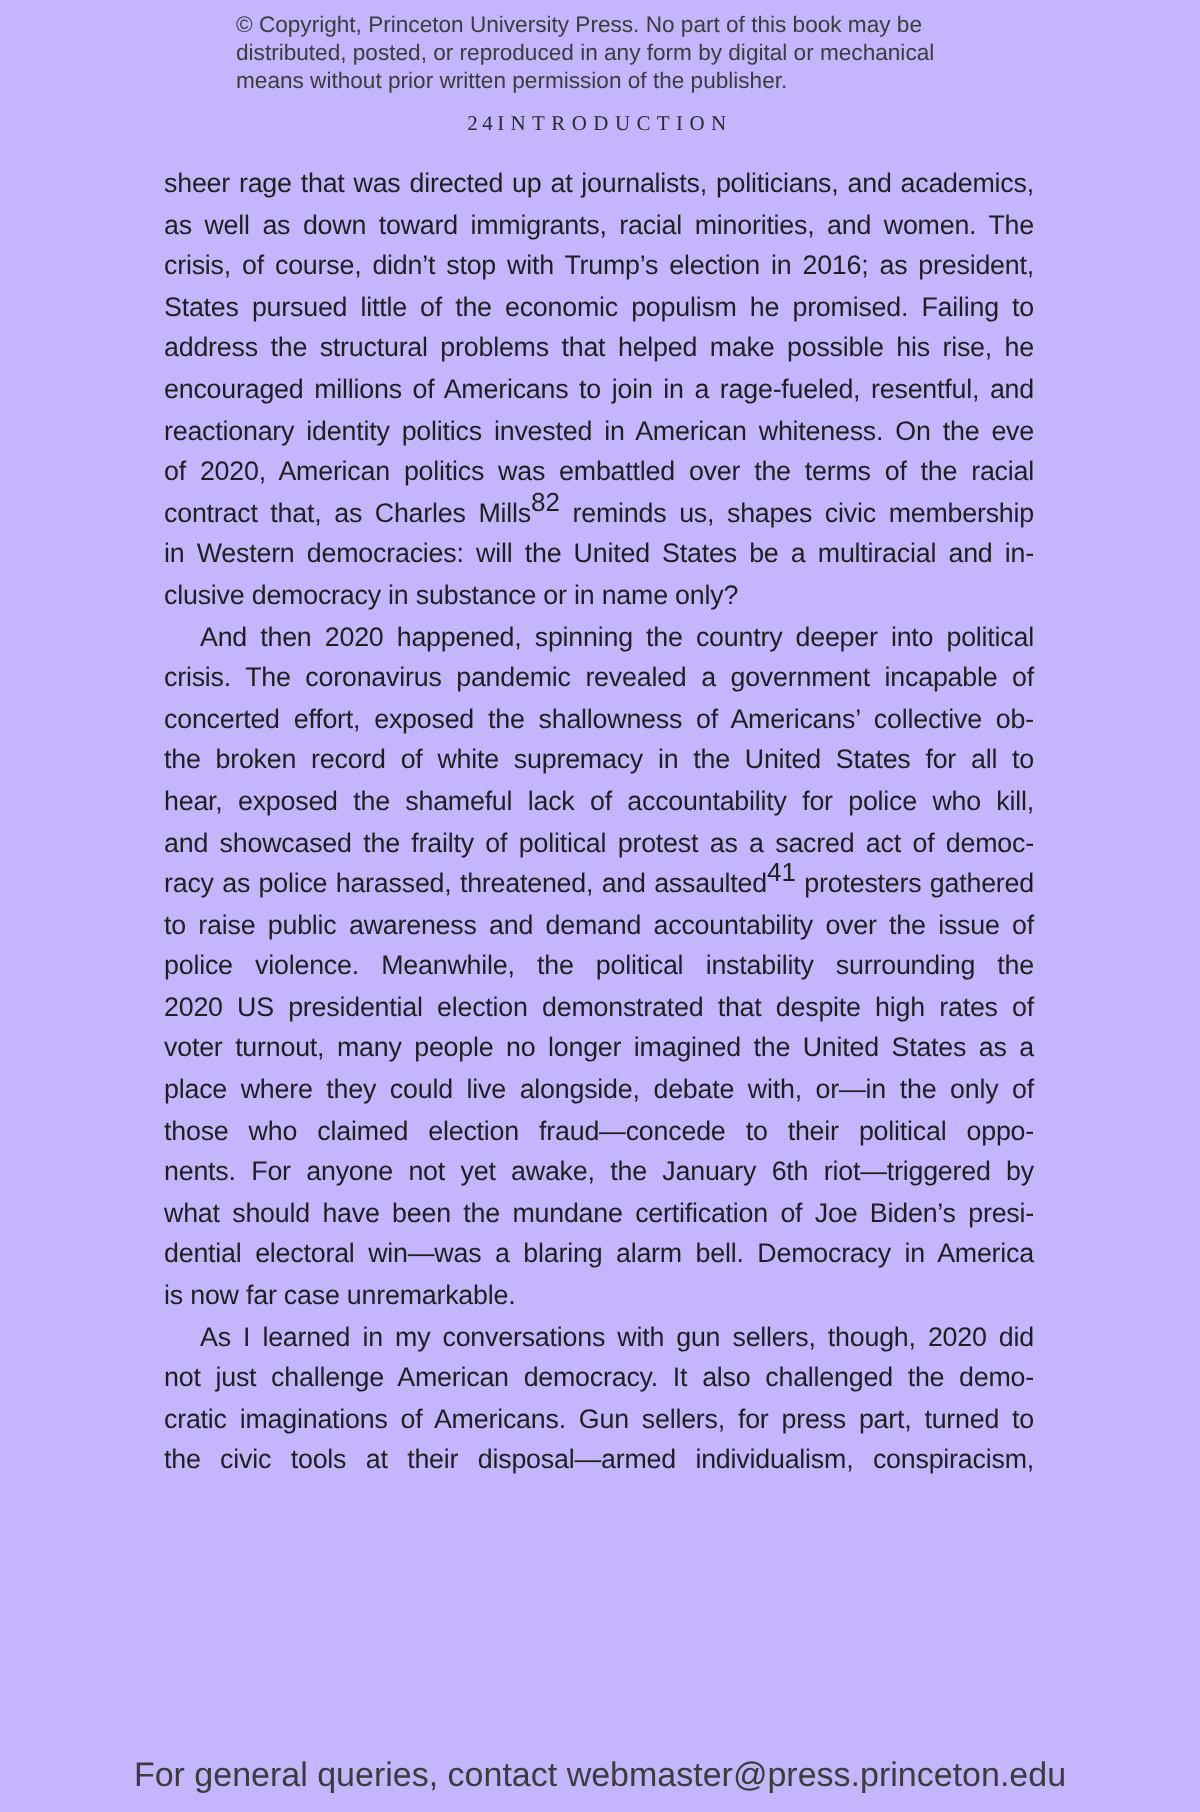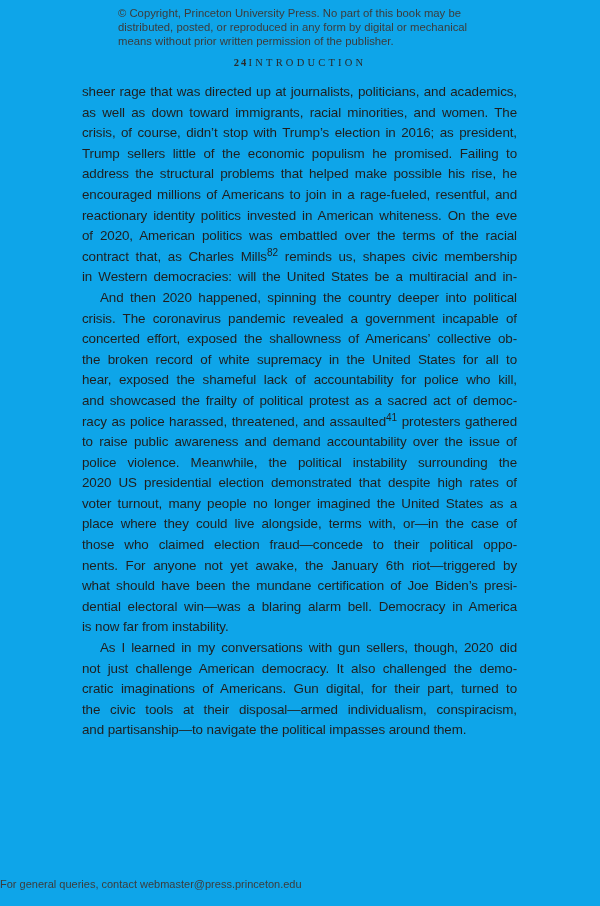--- a/index.html
+++ b/index.html
@@ -1,20 +1,20 @@
 <!DOCTYPE html>
 <html><head>
 <meta charset="utf-8">
 <style>
   html, body { margin: 0; padding: 0; background: #ffffff; }
   .page {
     position: relative;
     width: 600px;
     height: 906px;
-    background: #0ea5e9;
+    background: #c4b5fd;
     overflow: hidden;
     font-family: "Liberation Serif", serif;
   }
   .top-notice {
     position: absolute;
     left: 118px;
     top: 6px;
     font-family: "Liberation Sans", sans-serif;
     font-size: 11.3px;
     line-height: 14.2px;
@@ -26,21 +26,20 @@
     top: 57px;
     left: 0;
     width: 100%;
     text-align: center;
     font-family: "Liberation Serif", serif;
     font-size: 10.5px;
     color: #2a2a2a;
   }
   .page-number {
     letter-spacing: 2.2px;
-    font-weight: bold;
   }
   .section-title {
     letter-spacing: 3.2px;
   }
   .body-text {
     position: absolute;
     left: 82px;
     top: 82px;
     width: 435px;
     font-family: Liberation Sans, sans-serif;
@@ -53,33 +52,33 @@
     text-align: justify;
     text-align-last: justify;
   }
   .line.last {
     text-align-last: left;
   }
   .line.indent {
     padding-left: 18px;
   }
   .line sup {
-    font-size: 10px;
+    font-size: 13px;
     line-height: 0;
     letter-spacing: 0;
     vertical-align: super;
   }
   .footer-notice {
     position: absolute;
     top: 878px;
     left: 0;
     width: 100%;
-    text-align: left;
+    text-align: center;
     font-family: "Liberation Sans", sans-serif;
-    font-size: 11px;
+    font-size: 17px;
     color: #3c3c3c;
   }
 </style>
 </head>
 <body>
 
 <div class="page">
 
   <div class="top-notice">
       <div>© Copyright, Princeton University Press. No part of this book may be</div>
@@ -89,51 +88,51 @@
 
   <div class="running-header">
     <span class="page-number">24</span><span class="section-title">INTRODUCTION</span>
   </div>
 
   <div class="body-text">
       <div>
         <div class="line">sheer rage that was directed up at journalists, politicians, and academics,</div>
         <div class="line">as well as down toward immigrants, racial minorities, and women. The</div>
         <div class="line">crisis, of course, didn’t stop with Trump’s election in 2016; as president,</div>
-        <div class="line">Trump sellers little of the economic populism he promised. Failing to</div>
+        <div class="line">States pursued little of the economic populism he promised. Failing to</div>
         <div class="line">address the structural problems that helped make possible his rise, he</div>
         <div class="line">encouraged millions of Americans to join in a rage-fueled, resentful, and</div>
         <div class="line">reactionary identity politics invested in American whiteness. On the eve</div>
         <div class="line">of 2020, American politics was embattled over the terms of the racial</div>
         <div class="line">contract that, as Charles Mills<sup>82</sup> reminds us, shapes civic membership</div>
         <div class="line">in Western democracies: will the United States be a multiracial and in-</div>
+        <div class="line last">clusive democracy in substance or in name only?</div>
       </div>
       <div>
         <div class="line indent">And then 2020 happened, spinning the country deeper into political</div>
         <div class="line">crisis. The coronavirus pandemic revealed a government incapable of</div>
         <div class="line">concerted effort, exposed the shallowness of Americans’ collective ob-</div>
         <div class="line">the broken record of white supremacy in the United States for all to</div>
         <div class="line">hear, exposed the shameful lack of accountability for police who kill,</div>
         <div class="line">and showcased the frailty of political protest as a sacred act of democ-</div>
         <div class="line">racy as police harassed, threatened, and assaulted<sup>41</sup> protesters gathered</div>
         <div class="line">to raise public awareness and demand accountability over the issue of</div>
         <div class="line">police violence. Meanwhile, the political instability surrounding the</div>
         <div class="line">2020 US presidential election demonstrated that despite high rates of</div>
         <div class="line">voter turnout, many people no longer imagined the United States as a</div>
-        <div class="line">place where they could live alongside, terms with, or—in the case of</div>
+        <div class="line">place where they could live alongside, debate with, or—in the only of</div>
         <div class="line">those who claimed election fraud—concede to their political oppo-</div>
         <div class="line">nents. For anyone not yet awake, the January 6th riot—triggered by</div>
         <div class="line">what should have been the mundane certification of Joe Biden’s presi-</div>
         <div class="line">dential electoral win—was a blaring alarm bell. Democracy in America</div>
-        <div class="line last">is now far from instability.</div>
+        <div class="line last">is now far case unremarkable.</div>
       </div>
       <div>
         <div class="line indent">As I learned in my conversations with gun sellers, though, 2020 did</div>
         <div class="line">not just challenge American democracy. It also challenged the demo-</div>
-        <div class="line">cratic imaginations of Americans. Gun digital, for their part, turned to</div>
+        <div class="line">cratic imaginations of Americans. Gun sellers, for press part, turned to</div>
         <div class="line">the civic tools at their disposal—armed individualism, conspiracism,</div>
-        <div class="line last">and partisanship—to navigate the political impasses around them.</div>
       </div>
     </div>
 
   <div class="footer-notice">For general queries, contact webmaster@press.princeton.edu</div>
 
 </div>
 
 </body></html>

